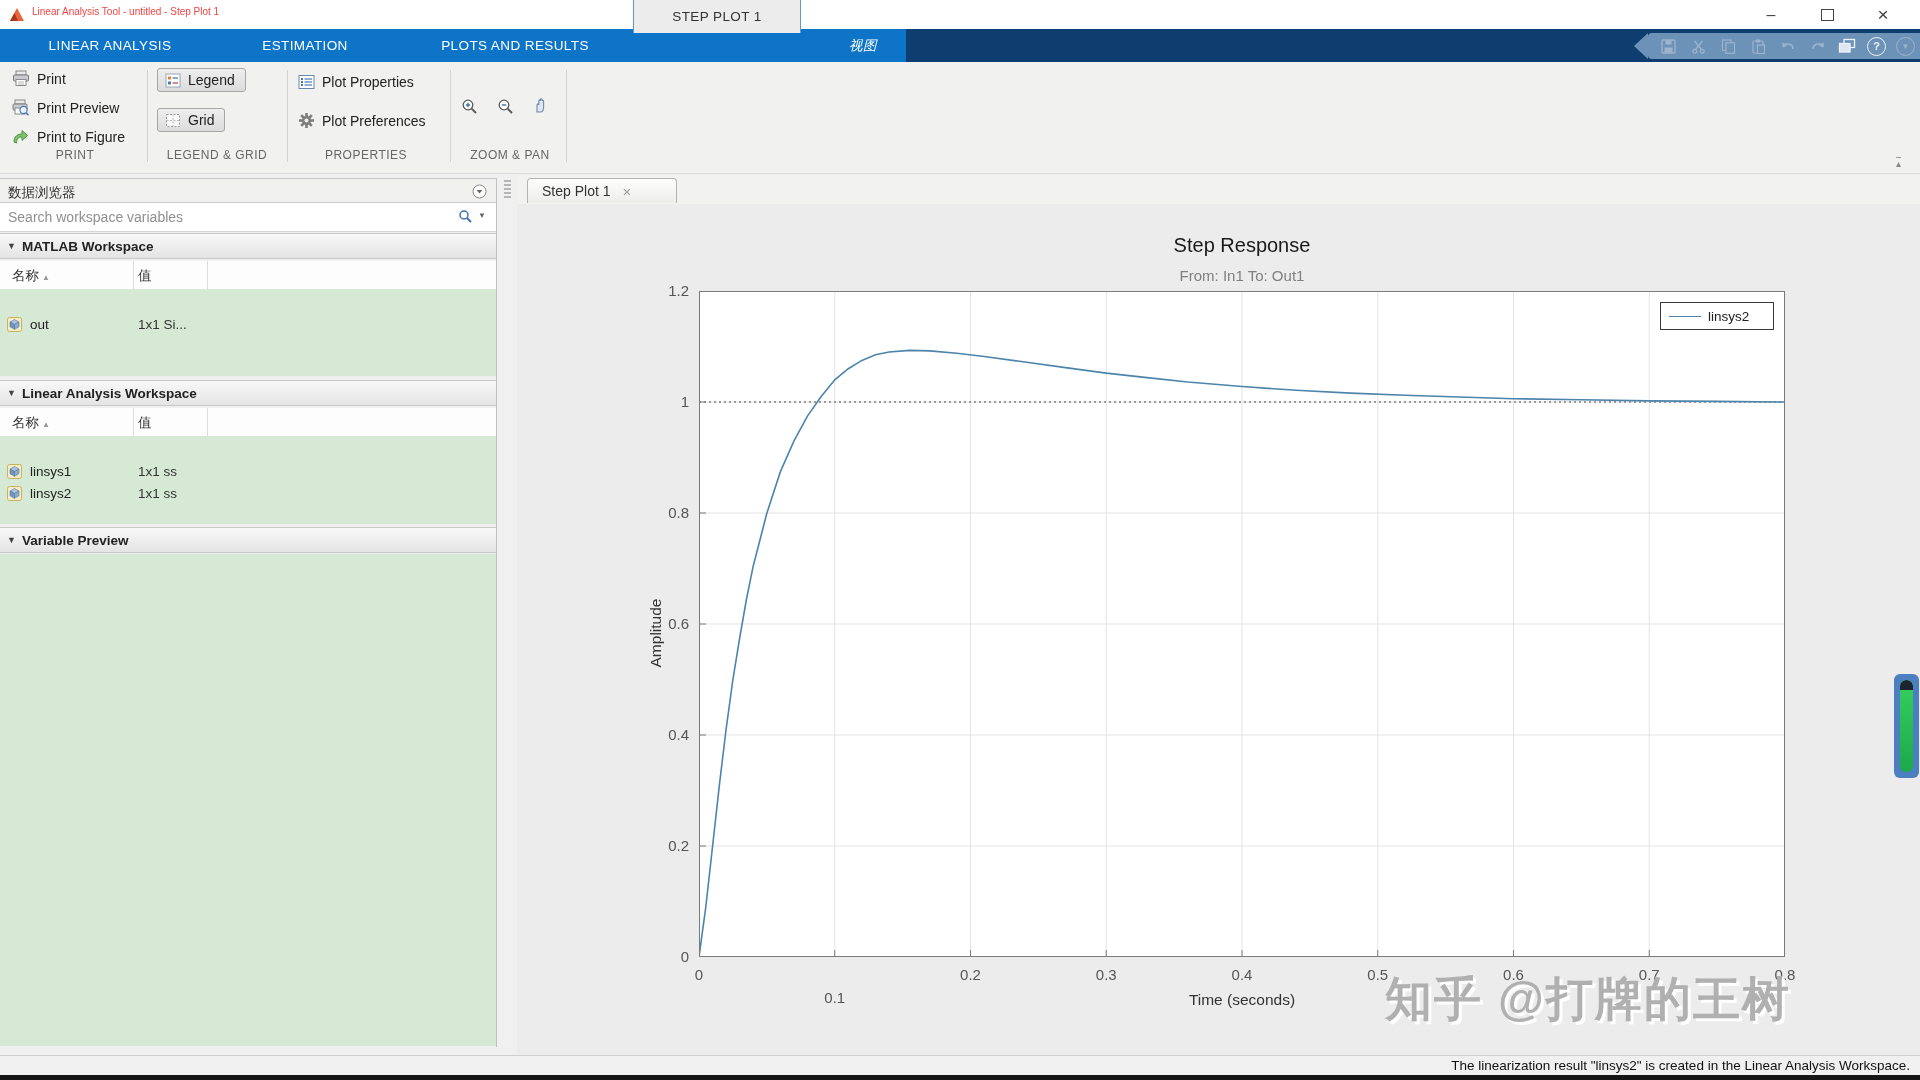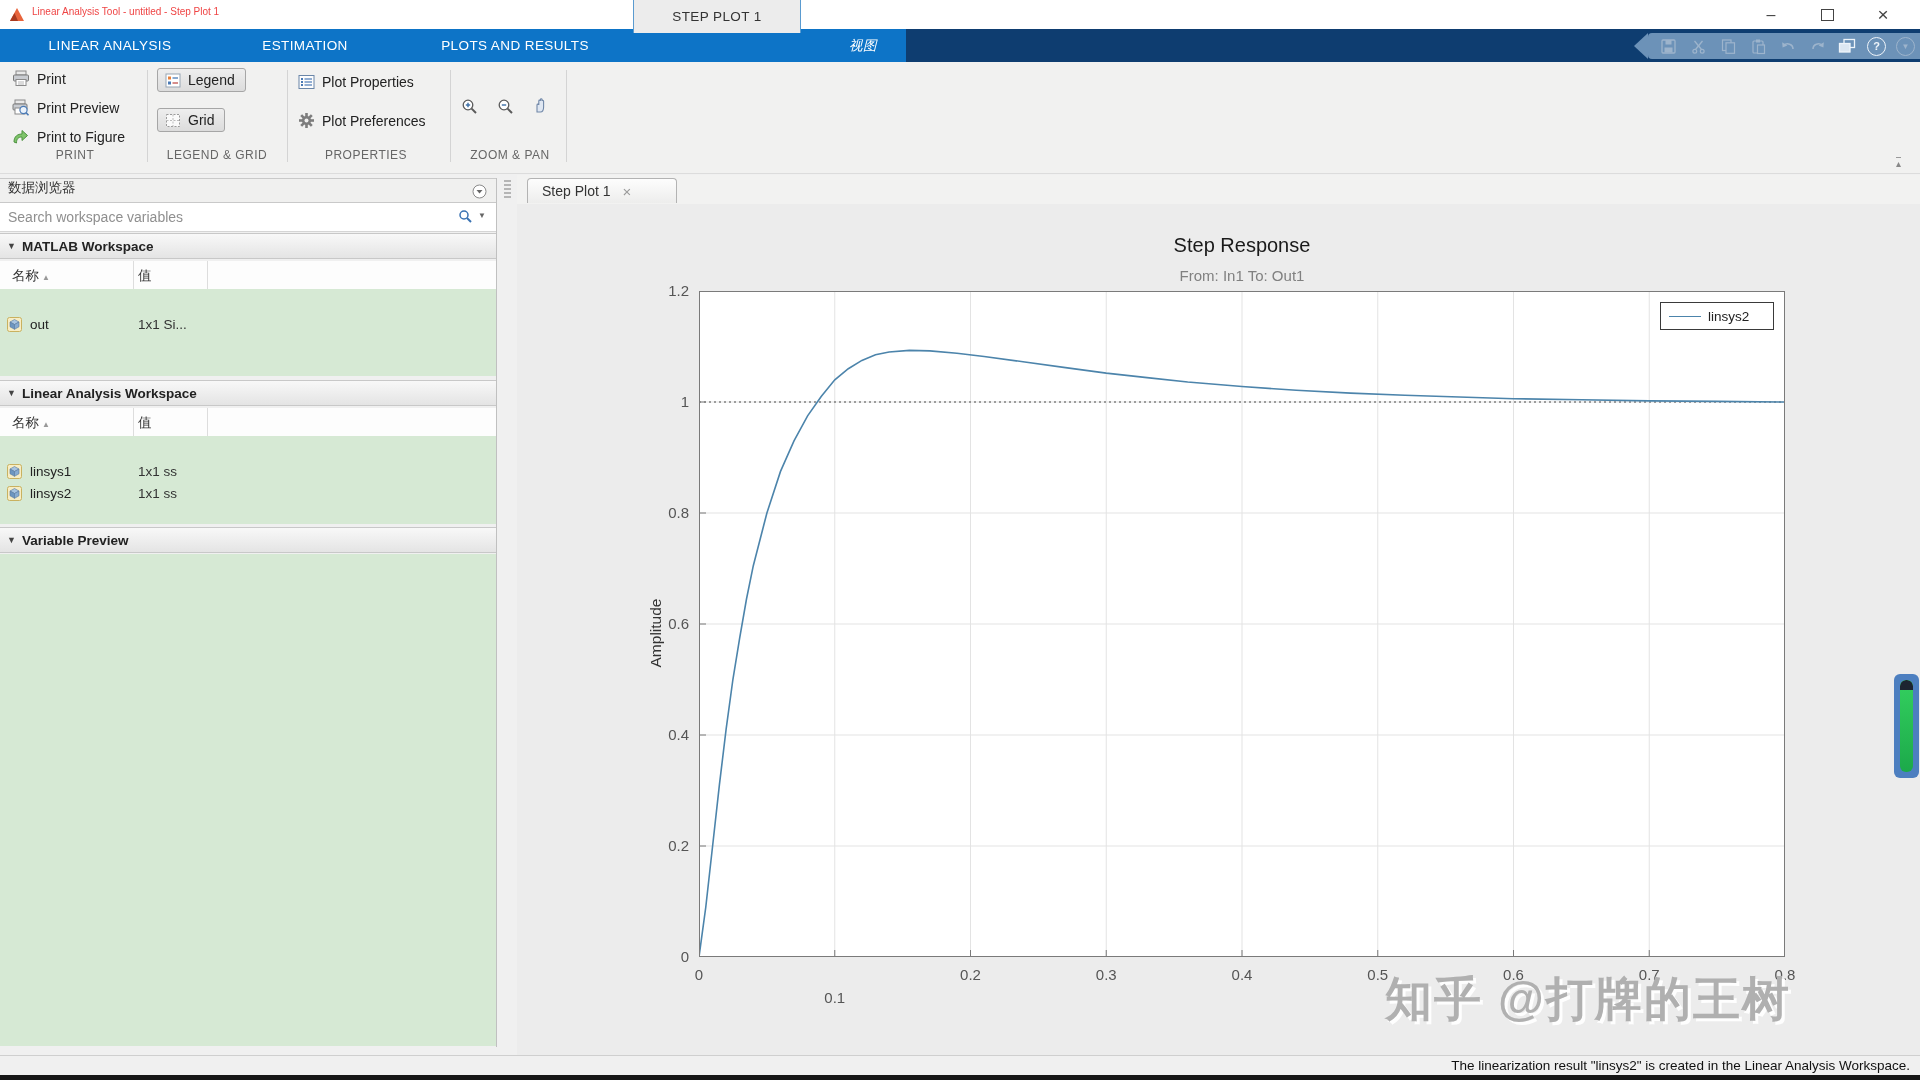--- a/index.html
+++ b/index.html
@@ -42,21 +42,21 @@
   .tb-label{position:absolute;top:86px;font-size:12px;color:#666;letter-spacing:.5px;text-align:center;}
   .toggle-btn{position:absolute;display:flex;align-items:center;gap:7px;font-size:14px;color:#222;
       border:1px solid #a6a6a6;border-radius:3px;background:linear-gradient(#eeeeee,#dcdcdc);
       padding:3px 10px 3px 7px;}
   #collapse-ribbon{left:1896px;top:95px;font-size:10px;color:#888;border-top:1.5px solid #999;line-height:9px;padding-top:1px;}
 
   
   #panel{left:0;top:178px;width:496px;height:869px;background:#f0f0f0;border-right:1px solid #c0c0c0;}
   .panel-hdr{position:absolute;left:0;width:496px;height:25px;background:#f0f0ef;
       border-top:1px solid #c9c9c9;border-bottom:1px solid #c9c9c9;
-      display:flex;align-items:flex-start;font-size:13.5px;color:#333;padding-left:8px;box-sizing:border-box;}
+      display:flex;align-items:flex-end;font-size:13.5px;color:#333;padding-left:8px;box-sizing:border-box;}
   .sec-hdr{position:absolute;left:0;width:496px;height:26px;
       background:linear-gradient(#f8f8f8,#e4e4e4);border-top:1px solid #c8c8c8;border-bottom:1px solid #c8c8c8;
       display:flex;align-items:center;gap:6px;font-size:13.5px;font-weight:bold;color:#222;
       padding-left:7px;box-sizing:border-box;}
   .sec-hdr .tri{font-size:9px;color:#444;}
   #search-row{position:absolute;left:0;top:25px;width:496px;height:28px;background:#fff;border-bottom:1px solid #d5d5d5;}
   #search-input{position:absolute;left:0;top:0;width:440px;height:26px;border:none;outline:none;
       font-size:14px;color:#444;padding-left:8px;font-family:inherit;background:transparent;}
   #search-input::placeholder{color:#8f8f8f;}
   .thead{position:absolute;left:0;width:496px;height:28px;background:#fdfdfd;border-bottom:1px solid #e3e3e3;font-size:13.5px;color:#333;}
@@ -407,20 +407,21 @@
         <line x1="1086" y1="666" x2="1086" y2="659" stroke="#7a7a7a" stroke-width="1"></line>
         <line x1="0" y1="666" x2="7" y2="666" stroke="#7a7a7a" stroke-width="1"></line>
         <line x1="0" y1="555" x2="7" y2="555" stroke="#7a7a7a" stroke-width="1"></line>
         <line x1="0" y1="444" x2="7" y2="444" stroke="#7a7a7a" stroke-width="1"></line>
         <line x1="0" y1="333" x2="7" y2="333" stroke="#7a7a7a" stroke-width="1"></line>
         <line x1="0" y1="221.99999999999994" x2="7" y2="221.99999999999994" stroke="#7a7a7a" stroke-width="1"></line>
         <line x1="0" y1="111" x2="7" y2="111" stroke="#7a7a7a" stroke-width="1"></line>
         <line x1="0" y1="0" x2="7" y2="0" stroke="#7a7a7a" stroke-width="1"></line>
         <rect x="0.5" y="0.5" width="1085" height="665" fill="none" stroke="#7a7a7a" stroke-width="1"></rect>
       </svg>
+    <div class="abs" id="xlabel">Time (seconds)</div>
     <div class="abs" id="ylabel">Amplitude</div>
     <div class="abs" id="legend">
       <span id="legend-line" style="border-top-color: rgb(76, 132, 171);"></span>
       <span id="legend-label">linsys2</span>
     </div>
   <div class="xtick" style="left: 152px; top: 762px;">0</div>
       <div class="xtick" style="left: 287.75px; top: 762px; margin-top: 23px;">0.1</div>
       <div class="xtick" style="left: 423.5px; top: 762px;">0.2</div>
       <div class="xtick" style="left: 559.25px; top: 762px;">0.3</div>
       <div class="xtick" style="left: 695px; top: 762px;">0.4</div>

